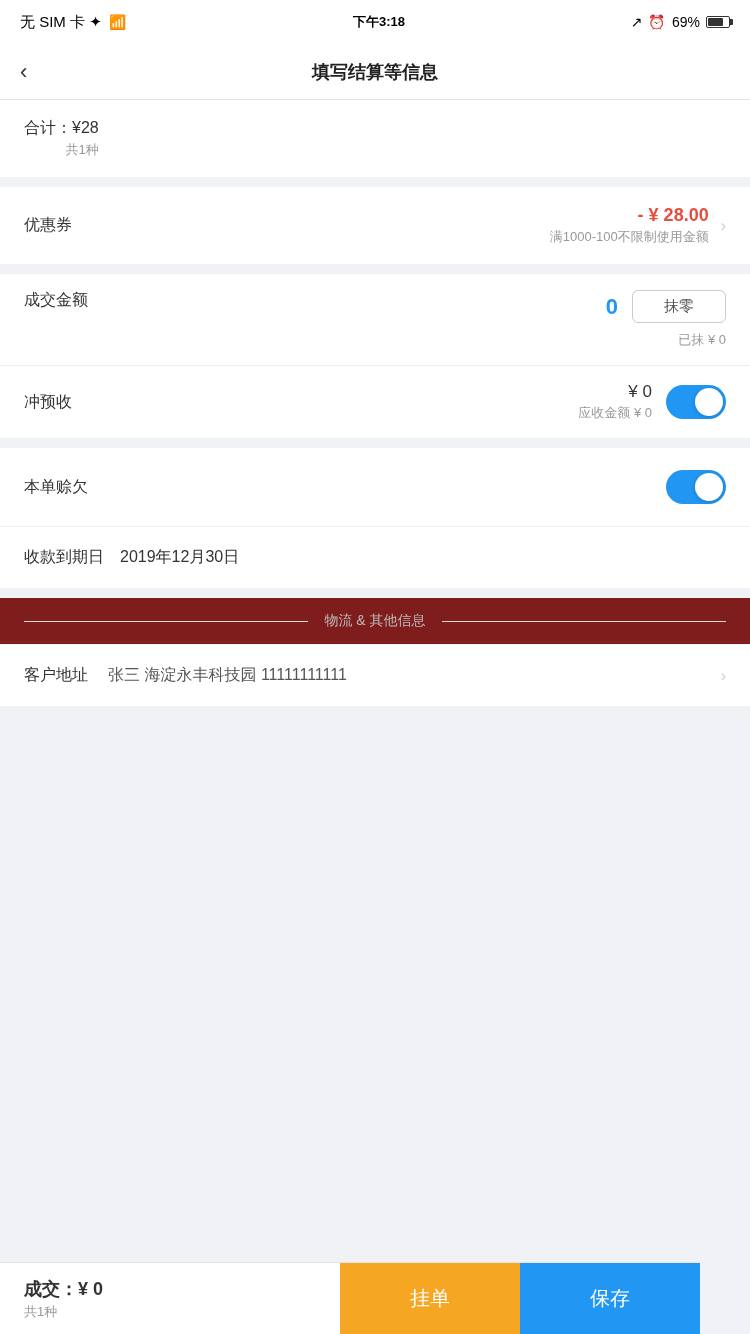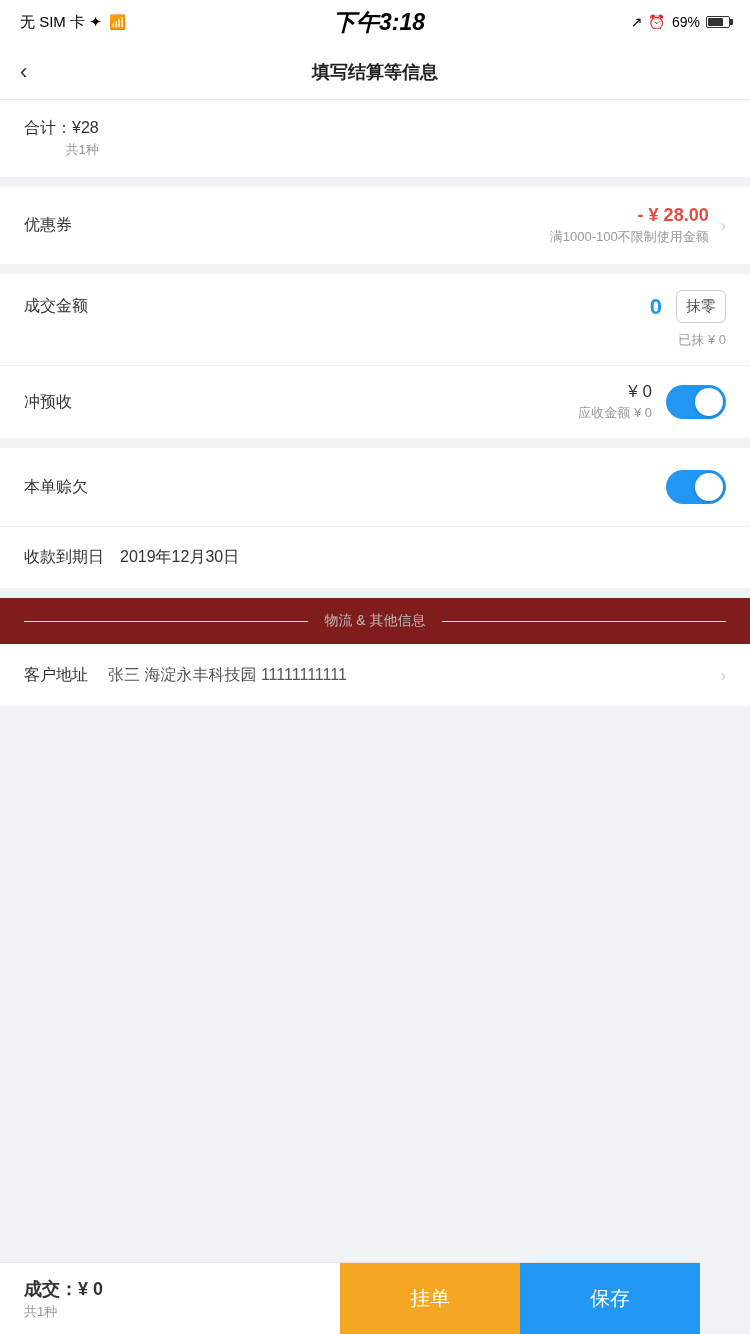--- a/index.html
+++ b/index.html
@@ -18,21 +18,21 @@
       background: #fff;
       height: 44px;
       display: flex;
       align-items: center;
       justify-content: space-between;
       padding: 0 20px;
       font-size: 15px;
       font-weight: 500;
     }
     .status-left { display: flex; align-items: center; gap: 8px; }
-    .status-center { font-size: 23px; font-weight: 600; font-style: italic; }
+    .status-center { font-size: 13px; font-weight: 600; }
     .status-right { display: flex; align-items: center; gap: 6px; font-size: 14px; }
     .wifi-icon { font-size: 14px; }
     .battery-bar {
       display: inline-block;
       width: 24px;
       height: 12px;
       border: 1.5px solid #333;
       border-radius: 2px;
       position: relative;
     }
@@ -126,32 +126,31 @@
     .row-item:first-child { border-top: none; }
     .row-label { font-size: 16px; color: #333; }
     .row-right { display: flex; align-items: center; gap: 12px; text-align: right; }
     .coupon-amount { font-size: 18px; color: #e74c3c; font-weight: 600; }
     .coupon-desc { font-size: 13px; color: #999; margin-top: 2px; }
     .chevron { font-size: 16px; color: #ccc; }
 
     
     .deal-row {
       display: flex;
-      align-items: center;
       justify-content: space-between;
       padding: 16px 24px 8px 24px;
       background: #fff;
       gap: 14px;
     }
     .deal-right { display: flex; align-items: center; gap: 14px; }
     .deal-value { font-size: 22px; color: #2196f3; font-weight: 600; }
     .round-off-btn {
       border: 1px solid #ccc;
       border-radius: 6px;
-      padding: 6px 9px;
+      padding: 6px 31px;
       font-size: 15px;
       color: #555;
       background: #fff;
       cursor: pointer;
     }
     .deal-sub {
       padding: 0 24px 16px 24px;
       font-size: 13px;
       color: #999;
       background: #fff;

